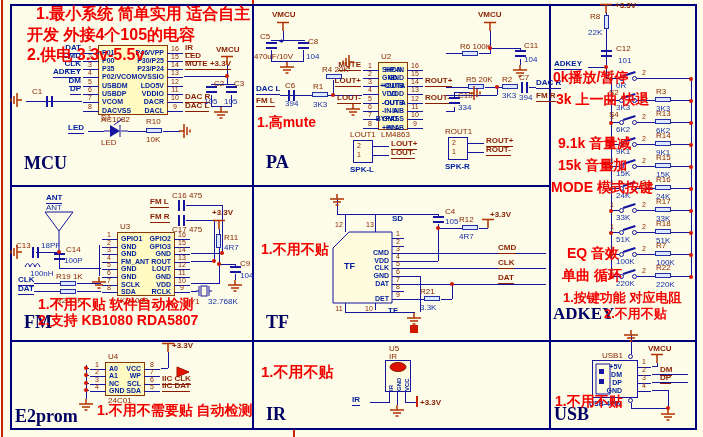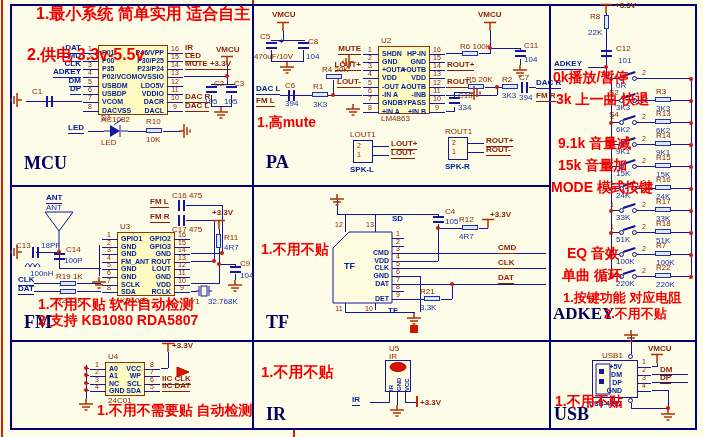--- a/index.html
+++ b/index.html
@@ -53,20 +53,21 @@
   <div class="bd" style="left:10px;top:4px;width:687px;height:2px"></div>
   <div class="bd" style="left:10px;top:428px;width:687px;height:2px"></div>
   <div class="bd" style="left:10px;top:4px;width:2px;height:426px"></div>
   <div class="bd" style="left:695px;top:4px;width:2px;height:426px"></div>
   <div class="bd" style="left:252px;top:4px;width:2px;height:424px"></div>
   <div class="bd" style="left:549px;top:4px;width:2px;height:424px"></div>
   <div class="bd" style="left:10px;top:185px;width:541px;height:2px"></div>
   <div class="bd" style="left:10px;top:340px;width:687px;height:2px"></div>
 
   <span class="note" style="left:36px;top:5px;font-size:16px">1.最小系统 简单实用 适合自主</span>
+  <span class="note" style="left:27px;top:26px;font-size:16px">开发 外接4个105的电容</span>
   <span class="note" style="left:27px;top:46px;font-size:16px">2.供电 3.3v-5.5v</span>
   <div class="chip" id="chip-ac1082" style="left:98px;top:45px;width:70px;height:70px">
       <span class="cdes" style="left: 2px; top: calc(100% + 2px);">AC1082</span>
       <div class="w" style="left: -16px; top: 6.5px; width: 16px; height: 1px;"></div>
       <span class="pn" style="left: -16px; top: -1.5px; width: 14px;">1</span>
       <span class="pp" style="left: 3px; top: 2.5px;">P01</span>
       <span class="net" style="right: calc(100% + 18px); top: -2.5px;">DAT</span>
       <div class="w" style="left: -16px; top: 14.8px; width: 16px; height: 1px;"></div>
       <span class="pn" style="left: -16px; top: 6.8px; width: 14px;">2</span>
       <span class="pp" style="left: 3px; top: 10.8px;">P00</span>
@@ -182,21 +183,21 @@
   <span class="lbl" style="left:260px;top:33px">C5</span>
   <span class="lbl" style="left:254px;top:53px">470uF/10V</span>
   <span class="lbl" style="left:308px;top:38px">C8</span>
   <span class="lbn" style="left:306px;top:53px">104</span>
   <div class="w" style="left:271px;top:50px;width:1px;height:12px"></div>
   <div class="w" style="left:303px;top:50px;width:1px;height:12px"></div>
   <div class="w" style="left:271px;top:61px;width:33px;height:1px"></div>
   <svg class="sym" style="left:280px;top:62px" width="15" height="13">
       <use href="#g-gnd"></use>
     </svg>
-  <div class="chip" id="chip-lm4863" style="left:378px;top:46px;width:52px;height:68px">
+  <div class="chip" id="chip-lm4863" style="left:378px;top:62px;width:30px;height:68px">
       <span class="cdes" style="left: 2px; top: -10px;">U2</span>
       <span class="cdes" style="left: 2px; top: calc(100% + 2px);">LM4863</span>
       <div class="w" style="left: -16px; top: 6.5px; width: 16px; height: 1px;"></div>
       <span class="pn" style="left: -16px; top: -1.5px; width: 14px;">1</span>
       <span class="pp" style="left: 3px; top: 2.5px;">SHDN</span>
       <span class="netr" style="right: calc(100% + 18px); top: -2.5px;">MUTE</span>
       <div class="w" style="left: -16px; top: 14.8px; width: 16px; height: 1px;"></div>
       <span class="pn" style="left: -16px; top: 6.8px; width: 14px;">2</span>
       <span class="pp" style="left: 3px; top: 10.8px;">GND</span>
       <div class="w" style="left: -16px; top: 23.1px; width: 16px; height: 1px;"></div>
@@ -593,20 +594,21 @@
   <div class="w" style="left:161px;top:367.5px;width:7px;height:1px"></div>
   <div class="w" style="left:168px;top:352px;width:1px;height:16px"></div>
   <svg class="sym" style="left:161px;top:340px" width="15" height="13">
       <use href="#g-pwr"></use>
     </svg>
   <span class="pwrl" style="left:172px;top:341px">+3.3V</span>
   <svg class="sym" style="left:176px;top:366px" width="14" height="12">
     <path d="M1 1 L13 6 L1 11 Z" fill="#e51400" stroke="#a01000"></path>
   </svg>
   <span class="note" style="left:97px;top:402px;font-size:14px">1.不用不需要贴 自动检测</span>
+  <span class="ttl" style="left:15px;top:406px">E2prom</span>
 
   <div class="conn" id="irbox" style="left:385px;top:360px;width:26px;height:32px">
       <span class="vt" style="left: 2px; top: 7px; height: 23px;">IR</span>
       <span class="vt" style="left: 10px; top: 7px; height: 23px;">GND</span>
       <span class="vt" style="left: 18px; top: 7px; height: 23px;">VCC</span>
     </div>
   <span class="lbl" style="left:389px;top:345px">U5</span>
   <span class="lbl" style="left:389px;top:353px">IR</span>
   <svg class="sym" style="left:389px;top:362px" width="18" height="10">
     <ellipse cx="9" cy="5" rx="8" ry="4.5" fill="#e01000" stroke="#8a1e00"></ellipse>

